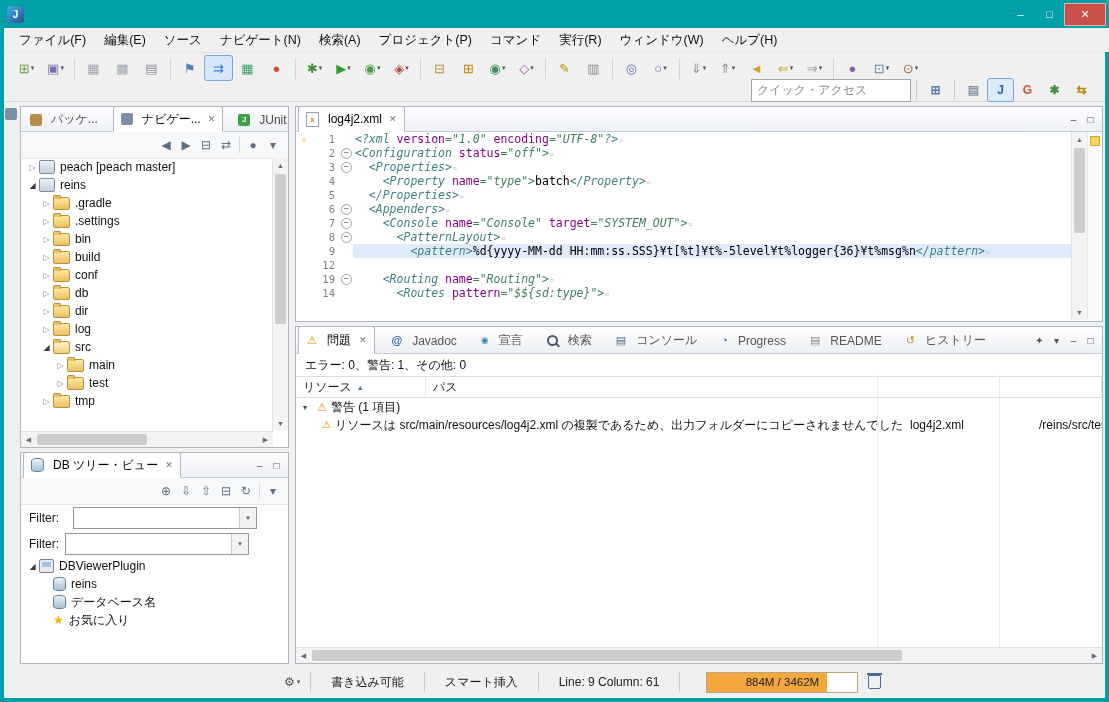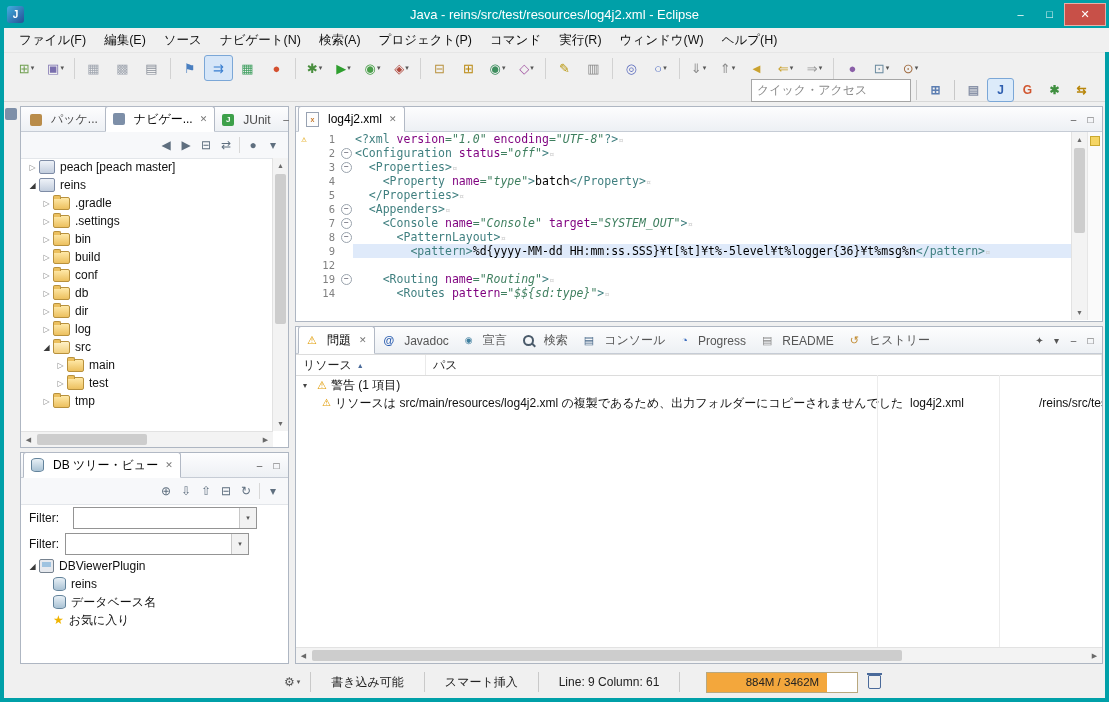--- a/index.html
+++ b/index.html
@@ -27,21 +27,21 @@
   .tb-dd{font-size:7px;color:#555;margin-left:1px;}
   .tb-sep{width:1px;height:21px;background:#d2d2d2;margin:0 4px;}
   #qa-row{position:absolute;top:26px;right:10px;height:22px;display:flex;align-items:center;}
   #qa-input{width:148px;height:21px;border:1px solid #a6a6a6;font-size:12px;padding:0 5px;color:#333;font-family:"Liberation Sans",sans-serif;}
   #qa-input::placeholder{color:#8a8a8a;}
   .pbtn{width:25px;height:22px;display:inline-flex;align-items:center;justify-content:center;font-size:12px;border:1px solid transparent;border-radius:3px;}
   .pbtn.active{background:#dcebfa;border-color:#7ba7d7;}
   .p-sep{width:1px;height:20px;background:#c8c8c8;margin:0 5px;}
   
   .view{position:absolute;background:#fff;border:1px solid #aeb6c2;}
-  .vtabs{position:relative;height:24px;background:linear-gradient(#fdfdfe,#edf0f4);border-bottom:1px solid #c6ccd5;display:flex;align-items:flex-end;padding-left:2px;}
+  .vtabs{position:relative;height:24px;background:linear-gradient(#fdfdfe,#edf0f4);border-bottom:1px solid #c6ccd5;display:flex;align-items:flex-end;padding-left:2px;gap:8px;}
   .vtab{height:23px;display:inline-flex;align-items:center;gap:4px;padding:0 7px;font-size:12px;color:#4a4a4a;white-space:nowrap;}
   .vtab.active{background:#fff;border:1px solid #b2b9c5;border-bottom:1px solid #fff;border-radius:3px 3px 0 0;color:#000;margin-bottom:-1px;height:24px;}
   .tab-x{font-size:9px;color:#777;margin-left:3px;}
   .v-minmax{margin-left:auto;display:flex;align-items:center;padding-right:3px;align-self:center;color:#555;}
   .vmm{width:17px;text-align:center;font-size:10px;}
   .vtoolbar{height:26px;display:flex;align-items:center;justify-content:flex-end;padding:0 5px;border-bottom:1px solid #e3e6ea;background:#f7f8fa;}
   .vtb{width:20px;height:20px;display:inline-flex;align-items:center;justify-content:center;color:#5f6f7f;font-size:12px;}
   .vtb-sep{width:1px;height:16px;background:#d8d8d8;margin:0 3px;}
   
   .trow{height:18px;display:flex;align-items:center;font-size:12px;white-space:nowrap;color:#111;}
@@ -95,21 +95,21 @@
   .ed-body{position:absolute;left:1px;right:1px;top:25px;bottom:1px;display:flex;overflow:hidden;}
   #ed-code{flex:1;overflow:hidden;background:#fff;}
   .eline{display:flex;height:14px;line-height:14px;font-family:"DejaVu Sans Mono","Liberation Mono",monospace;font-size:11.5px;}
   .e-ann{width:14px;flex:none;text-align:center;font-size:9px;line-height:14px;}
   .e-ann.w{color:#e0a000;}
   .e-num{width:24px;flex:none;text-align:right;padding-right:5px;color:#808080;font-size:10.5px;}
   .e-fold{width:13px;flex:none;display:flex;align-items:center;justify-content:center;}
   .circ{width:9px;height:9px;border:1px solid #9aa3ad;border-radius:50%;font-size:8px;line-height:7px;text-align:center;color:#556;background:#fff;}
   .e-text{flex:1;white-space:pre;padding-left:2px;color:#000;}
   .eline.cur .e-text{background:#dfeafa;}
-  .sx-t{color:#3f7f7f;}
+  .sx-t{color:#3f7f7f;font-style:italic;}
   .sx-a{color:#7f007f;}
   .sx-v{color:#3f7f5f;font-style:italic;}
   .sx-x{color:#000;}
   .eol{color:#c9c9c9;font-size:9px;}
   #ed-sbv{position:relative;width:15px;background:#f3f3f3;border-left:1px solid #e2e2e2;flex:none;}
   #ed-ov{position:relative;width:13px;background:#fafafa;border-left:1px solid #e6e6e6;flex:none;}
   .ov-warn{position:absolute;top:4px;left:2px;width:8px;height:8px;background:#f5d564;border:1px solid #caa92f;}
   
   #bottom-view{left:295px;top:326px;width:806px;height:336px;}
   #bp-tabs{height:26px;}
@@ -143,21 +143,20 @@
 </head>
 <body>
 
 <div class="window">
   <div class="frame" id="frame-l"></div>
   <div class="frame" id="frame-r"></div>
   <div class="frame" id="frame-b"></div>
 
   <div class="titlebar">
     <span class="app-icon">J</span>
-    <span class="tb-title">Java - reins/src/test/resources/log4j2.xml - Eclipse</span>
     <span class="win-controls">
       <span class="wc">–</span>
       <span class="wc">□</span>
       <span class="wc wc-close">✕</span>
     </span>
   </div>
 
   <div id="menubar">
       <span class="menu-item">ファイル(F)</span>
       <span class="menu-item">編集(E)</span>
@@ -629,20 +628,21 @@
           <span class="ic gly hist">↺</span>
           <span>ヒストリー</span>
         </span>
         <span class="v-minmax">
           <span class="vmm">✦</span>
           <span class="vmm">▾</span>
           <span class="vmm">–</span>
           <span class="vmm">□</span>
         </span>
       </div>
+    <div id="bp-sum">エラー: 0、警告: 1、その他: 0</div>
     <div id="pt-header">
         <span class="pt-h pt-c1">
           <span>リソース</span>
           <span class="sort">▲</span>
         </span>
         <span class="pt-h pt-c2">
           <span>パス</span>
         </span>
       </div>
     <div class="pt-row">

